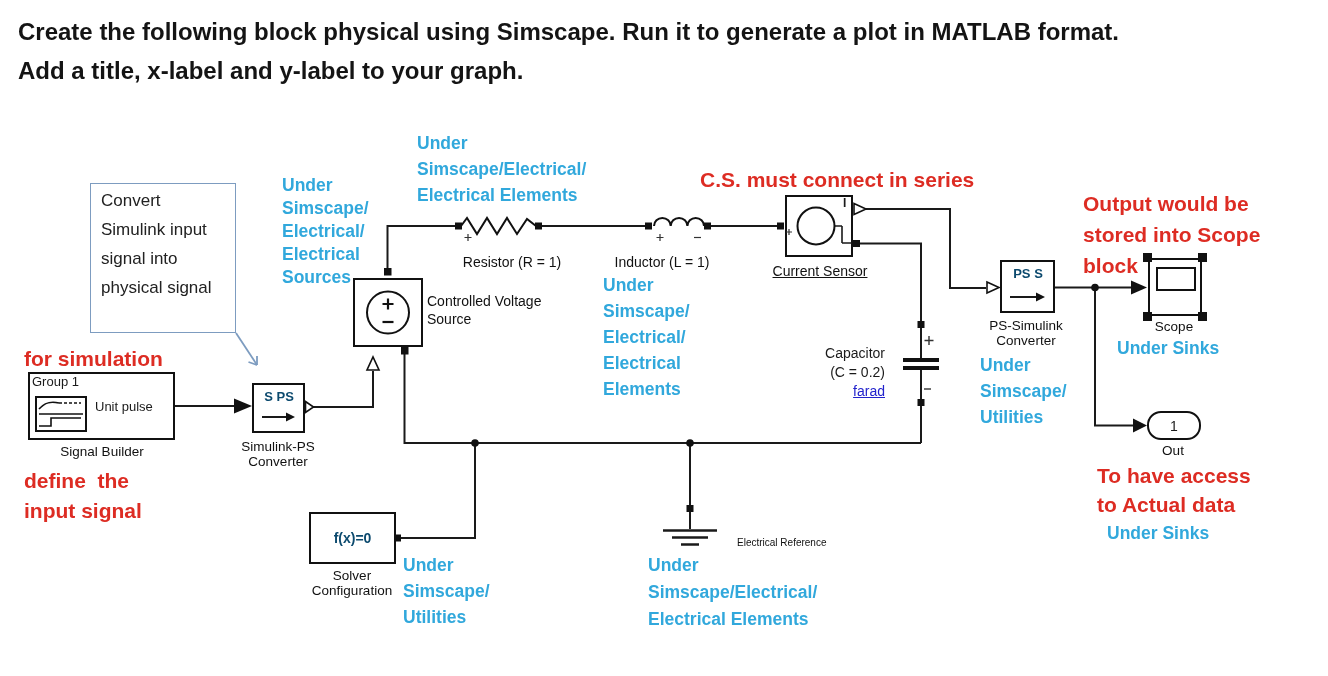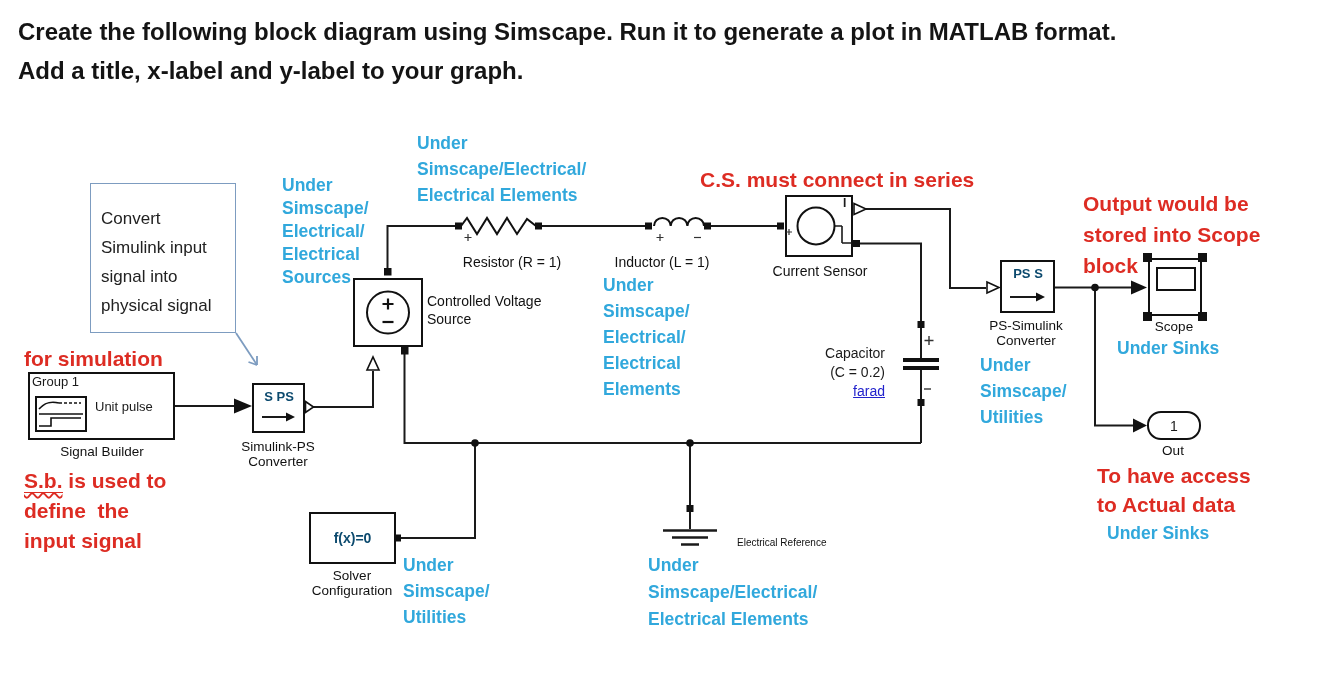--- a/index.html
+++ b/index.html
@@ -10,33 +10,33 @@
           font-family:"Liberation Sans",sans-serif;color:var(--ink);}
   .c{position:absolute;}
   .title{font-size:24px;font-weight:600;color:#141414;line-height:39px;white-space:nowrap;}
   .cyan{color:var(--cyan);font-size:17.5px;font-weight:600;line-height:26px;white-space:nowrap;}
   .red{color:var(--red);font-size:21px;font-weight:600;line-height:30px;white-space:nowrap;}
   .blk{border:2px solid #111;background:#fff;box-sizing:border-box;}
   .blabel{font-size:13.5px;color:#111;white-space:nowrap;}
   .ctr{transform:translateX(-50%);text-align:center;}
   .btext{font-size:13px;font-weight:bold;color:#0c4a6e;white-space:nowrap;}
   .note{border:1.6px solid var(--noteblue);background:#fff;font-size:17px;line-height:29px;
-        color:#222;padding:20px 10px;box-sizing:border-box;}
+        color:#222;padding:2px 10px;box-sizing:border-box;}
   .handle{position:absolute;width:9px;height:9px;background:#111;}
   .link{color:var(--link);text-decoration:underline;cursor:pointer;}
   .sbword{text-decoration:underline;text-decoration-style:wavy;text-decoration-thickness:1.5px;text-underline-offset:4px;border-bottom:1.5px solid var(--red);}
   svg.wires{position:absolute;left:0;top:0;pointer-events:none;}
 </style>
 </head>
 <body>
 
 <div class="canvas">
 
   <div class="c title" style="left:18px;top:12px;">
-    <div>Create the following block diagram using Simscape. Run it to generate a plot in MATLAB format.</div>
+    <div>Create the following block physical using Simscape. Run it to generate a plot in MATLAB format.</div>
     <div>Add a title, x-label and y-label to your graph.</div>
   </div>
 
   <div class="c note" style="left:90px;top:183px;width:146px;height:150px;">
     <div style="width:118px;">Convert Simulink input signal into physical signal</div>
   </div>
 
   <div class="c cyan" style="left:282px;top:174px;line-height:23px;">
     <div>Under</div>
     <div>Simscape/</div>
@@ -81,21 +81,20 @@
   <div class="c cyan" style="left:1107px;top:520px;">Under Sinks</div>
 
   <div class="c red" style="left:24px;top:344px;">for simulation</div>
   <div class="c red" style="left:700px;top:165px;">C.S. must connect in series</div>
   <div class="c red" style="left:1083px;top:188px;line-height:31px;">
     <div>Output would be</div>
     <div>stored into Scope</div>
     <div>block</div>
   </div>
   <div class="c red" style="left:24px;top:466px;">
-    <div><span class="sbword">S.b.</span><span> is used to</span></div>
     <div style="white-space:pre;">define  the</div>
     <div>input signal</div>
   </div>
   <div class="c red" style="left:1097px;top:461px;line-height:29px;">
     <div>To have access</div>
     <div>to Actual data</div>
   </div>
 
   <div class="c blk" style="left:28px;top:372px;width:147px;height:68px;"></div>
   <div class="c" style="left:32px;top:374px;font-size:13px;">Group 1</div>
@@ -119,21 +118,21 @@
 
   <div class="c blk" style="left:353px;top:278px;width:70px;height:69px;"></div>
   <div class="c blabel" style="left:427px;top:292px;font-size:14px;line-height:18px;">
     <div>Controlled Voltage</div>
     <div>Source</div>
   </div>
 
   <div class="c blk" style="left:785px;top:195px;width:68px;height:62px;"></div>
   <div class="c" style="left:808px;top:215px;font-size:17px;font-family:'DejaVu Serif',serif;">A</div>
   <div class="c" style="left:843px;top:196px;font-size:12px;font-weight:bold;">I</div>
-  <div class="c blabel ctr" style="left:820px;top:263px;font-size:14px;">Current Sensor</div>
+  <div class="c blabel ctr" style="left:820px;top:263px;font-size:14px;text-decoration:underline;">Current Sensor</div>
 
   <div class="c blabel ctr" style="left:512px;top:254px;font-size:14px;">Resistor (R = 1)</div>
   <div class="c blabel ctr" style="left:662px;top:254px;font-size:14px;">Inductor (L = 1)</div>
 
   <div class="c" style="left:780px;top:344px;width:105px;text-align:right;font-size:14px;line-height:19px;">
     <div>Capacitor</div>
     <div>(C = 0.2)</div>
     <div><span class="link">farad</span></div>
   </div>
 

